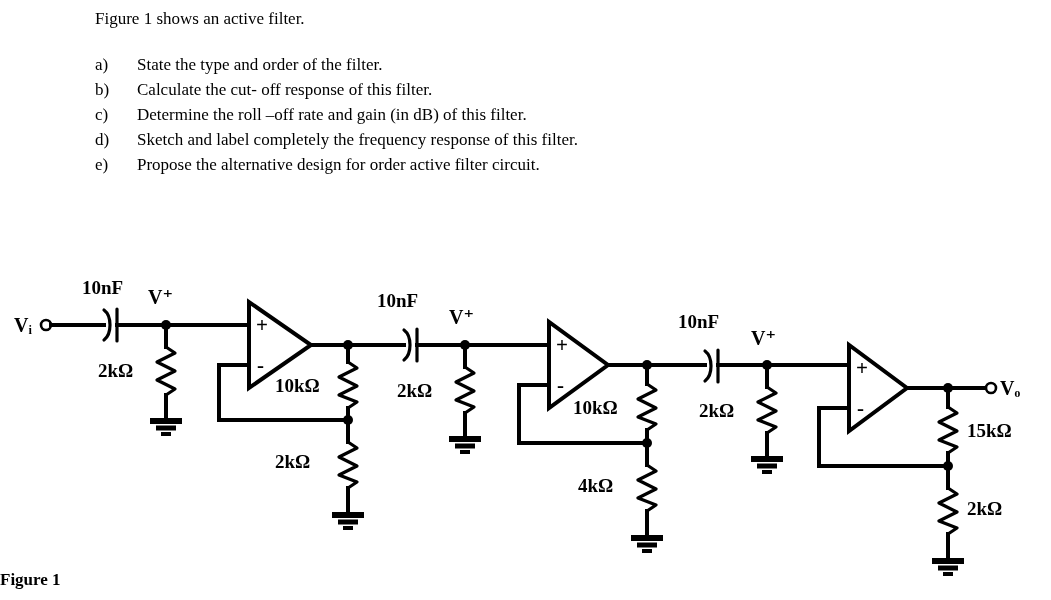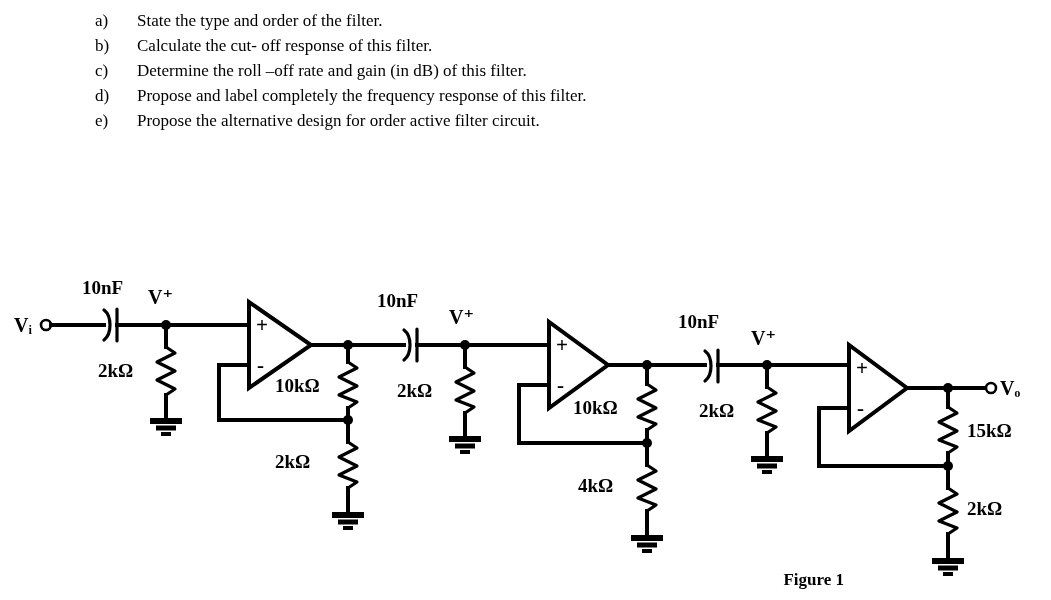--- a/index.html
+++ b/index.html
@@ -101,45 +101,46 @@
     font-family: "Liberation Serif", "DejaVu Serif", serif;
     font-weight: bold;
     font-size: 21px;
     fill: #000000;
   }
   .fig-caption {
     position: absolute;
     left: 0;
     top: 570px;
     width: 844px;
-    text-align: right;
+    text-align: left;
     font-size: 17px;
     font-weight: bold;
   }
 </style>
 </head>
 <body>
 
 <div class="question-block">
+  <p class="intro-line">Figure 1 shows an active filter.</p>
   <div class="q-list">
     <div class="q-row">
       <span class="q-marker">a)</span>
       <span class="q-text">State the type and order of the filter.</span>
     </div>
     <div class="q-row">
       <span class="q-marker">b)</span>
       <span class="q-text">Calculate the cut- off response of this filter.</span>
     </div>
     <div class="q-row">
       <span class="q-marker">c)</span>
       <span class="q-text">Determine the roll –off rate and gain (in dB) of this filter.</span>
     </div>
     <div class="q-row">
       <span class="q-marker">d)</span>
-      <span class="q-text">Propose and label completely the frequency response of this filter.</span>
+      <span class="q-text">Sketch and label completely the frequency response of this filter.</span>
     </div>
     <div class="q-row">
       <span class="q-marker">e)</span>
       <span class="q-text">Propose the alternative design for order active filter circuit.</span>
     </div>
   </div>
 </div>
 
 <div class="circuit-wrap">
 <svg class="circuit" width="1051" height="348" viewBox="0 0 1051 348" xmlns="http://www.w3.org/2000/svg">

